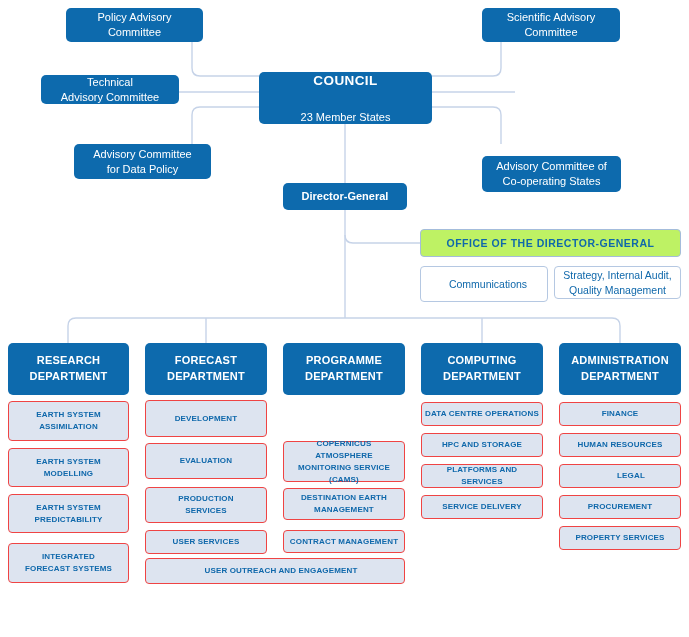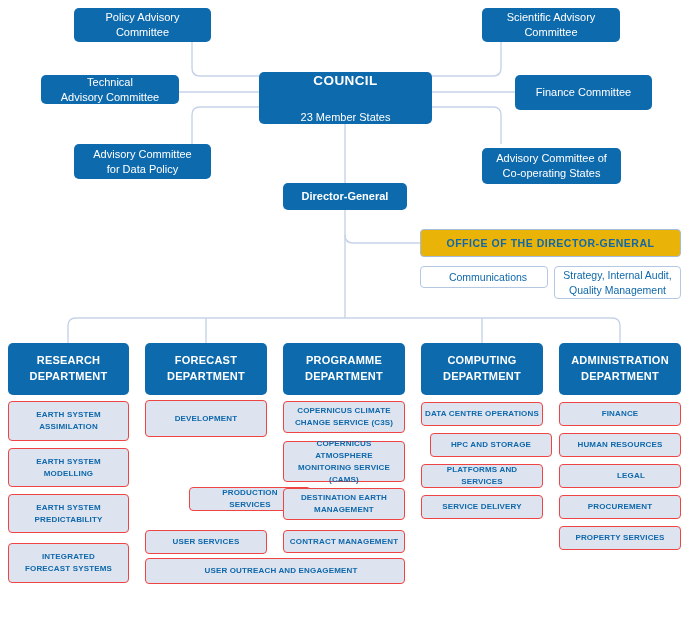--- a/index.html
+++ b/index.html
@@ -23,21 +23,21 @@
   .dept{
     background:#0D6AAD;color:#fff;border-radius:5px;
     font-weight:bold;font-size:11px;line-height:1.45;letter-spacing:.02em;padding:2px 4px;
   }
   .light{
     background:#DDE4F0;border:1px solid #ef4444;border-radius:4px;
     color:#0F68AB;font-weight:bold;font-size:8px;line-height:1.5;
     letter-spacing:.02em;padding:2px 3px;
   }
   .office-title{
-    background:#eab308;border:1px solid #A4BCDB;border-radius:4px;
+    background:#bef264;border:1px solid #A4BCDB;border-radius:4px;
     color:#0F68AB;font-weight:bold;font-size:10.5px;letter-spacing:.05em;
   }
   .white{
     background:#fff;border:1px solid #B5C8E2;border-radius:4px;
     color:#0F68AB;font-size:10.5px;line-height:1.4;padding:2px 4px;
   }
 </style>
 </head>
 <body>
 
@@ -53,41 +53,40 @@
       <path d="M501 144 L501 115 Q501 107 493 107 L432 107"></path>
       <path d="M345 118 L345 183"></path>
       <path d="M345 210 L345 318"></path>
       <path d="M345 235 Q345 243 353 243 L420 243"></path>
       <path d="M68 343 L68 326 Q68 318 76 318 L612 318 Q620 318 620 326 L620 343"></path>
       <path d="M206 318 L206 343"></path>
       <path d="M482 318 L482 343"></path>
     </g>
   </svg>
 
-  <div class="box dark" style="left:74px;top:8px;width:137px;height:34px;">Policy Advisory
+  <div class="box dark" style="left:66px;top:8px;width:137px;height:34px;">Policy Advisory
 Committee</div>
   <div class="box dark" style="left:482px;top:8px;width:138px;height:34px;">Scientific Advisory
 Committee</div>
   <div class="box dark" style="left:41px;top:75px;width:138px;height:29px;">Technical
 Advisory Committee</div>
-  <div class="box dark" style="left:515px;top:75px;width:137px;height:35px;">Finance Committee</div>
   <div class="box dark" style="left:74px;top:144px;width:137px;height:35px;">Advisory Committee
 for Data Policy</div>
-  <div class="box dark" style="left:482px;top:148px;width:139px;height:36px;">Advisory Committee of
+  <div class="box dark" style="left:482px;top:156px;width:139px;height:36px;">Advisory Committee of
 Co-operating States</div>
 
   <div class="box dark" style="left:259px;top:72px;width:173px;height:52px;">
     <div class="council-title">COUNCIL</div>
     <div class="council-sub">23 Member States</div>
   </div>
 
   <div class="box dark bold" style="left:283px;top:183px;width:124px;height:27px;">Director-General</div>
 
   <div class="box office-title" style="left:420px;top:229px;width:261px;height:28px;">OFFICE OF THE DIRECTOR-GENERAL</div>
-  <div class="box white" style="left:420px;top:266px;width:128px;height:22px;padding-left:12px;">Communications</div>
+  <div class="box white" style="left:420px;top:266px;width:128px;height:36px;padding-left:12px;">Communications</div>
   <div class="box white" style="left:554px;top:266px;width:127px;height:33px;">Strategy, Internal Audit,
 Quality Management</div>
 
   <div class="box dept" style="left:8px;top:343px;width:121px;height:52px;">RESEARCH
 DEPARTMENT</div>
   <div class="box dept" style="left:145px;top:343px;width:122px;height:52px;">FORECAST
 DEPARTMENT</div>
   <div class="box dept" style="left:283px;top:343px;width:122px;height:52px;">PROGRAMME
 DEPARTMENT</div>
   <div class="box dept" style="left:421px;top:343px;width:122px;height:52px;">COMPUTING
@@ -98,37 +97,36 @@
   <div class="box light" style="left:8px;top:401px;width:121px;height:40px;">EARTH SYSTEM
 ASSIMILATION</div>
   <div class="box light" style="left:8px;top:448px;width:121px;height:39px;">EARTH SYSTEM
 MODELLING</div>
   <div class="box light" style="left:8px;top:494px;width:121px;height:39px;">EARTH SYSTEM
 PREDICTABILITY</div>
   <div class="box light" style="left:8px;top:543px;width:121px;height:40px;">INTEGRATED
 FORECAST SYSTEMS</div>
 
   <div class="box light" style="left:145px;top:400px;width:122px;height:37px;">DEVELOPMENT</div>
-  <div class="box light" style="left:145px;top:487px;width:122px;height:24px;margin-left:44px;">PRODUCTION
+  <div class="box light" style="left:145px;top:443px;width:122px;height:36px;">EVALUATION</div>
+  <div class="box light" style="left:145px;top:487px;width:122px;height:36px;">PRODUCTION
 SERVICES</div>
   <div class="box light" style="left:145px;top:530px;width:122px;height:24px;">USER SERVICES</div>
 
-  <div class="box light" style="left:283px;top:401px;width:122px;height:32px;">COPERNICUS CLIMATE
-CHANGE SERVICE (C3S)</div>
   <div class="box light" style="left:283px;top:441px;width:122px;height:41px;">COPERNICUS ATMOSPHERE
 MONITORING SERVICE
 (CAMS)</div>
   <div class="box light" style="left:283px;top:488px;width:122px;height:32px;">DESTINATION EARTH
 MANAGEMENT</div>
   <div class="box light" style="left:283px;top:530px;width:122px;height:23px;">CONTRACT MANAGEMENT</div>
 
   <div class="box light" style="left:145px;top:558px;width:260px;height:26px;padding-left:15px;">USER OUTREACH AND ENGAGEMENT</div>
 
   <div class="box light" style="left:421px;top:402px;width:122px;height:24px;">DATA CENTRE OPERATIONS</div>
-  <div class="box light" style="left:430px;top:433px;width:122px;height:24px;">HPC AND STORAGE</div>
+  <div class="box light" style="left:421px;top:433px;width:122px;height:24px;">HPC AND STORAGE</div>
   <div class="box light" style="left:421px;top:464px;width:122px;height:24px;">PLATFORMS AND SERVICES</div>
   <div class="box light" style="left:421px;top:495px;width:122px;height:24px;">SERVICE DELIVERY</div>
 
   <div class="box light" style="left:559px;top:402px;width:122px;height:24px;">FINANCE</div>
   <div class="box light" style="left:559px;top:433px;width:122px;height:24px;">HUMAN RESOURCES</div>
   <div class="box light" style="left:559px;top:464px;width:122px;height:24px;padding-left:25px;">LEGAL</div>
   <div class="box light" style="left:559px;top:495px;width:122px;height:24px;">PROCUREMENT</div>
   <div class="box light" style="left:559px;top:526px;width:122px;height:24px;">PROPERTY SERVICES</div>
 
 </div>

